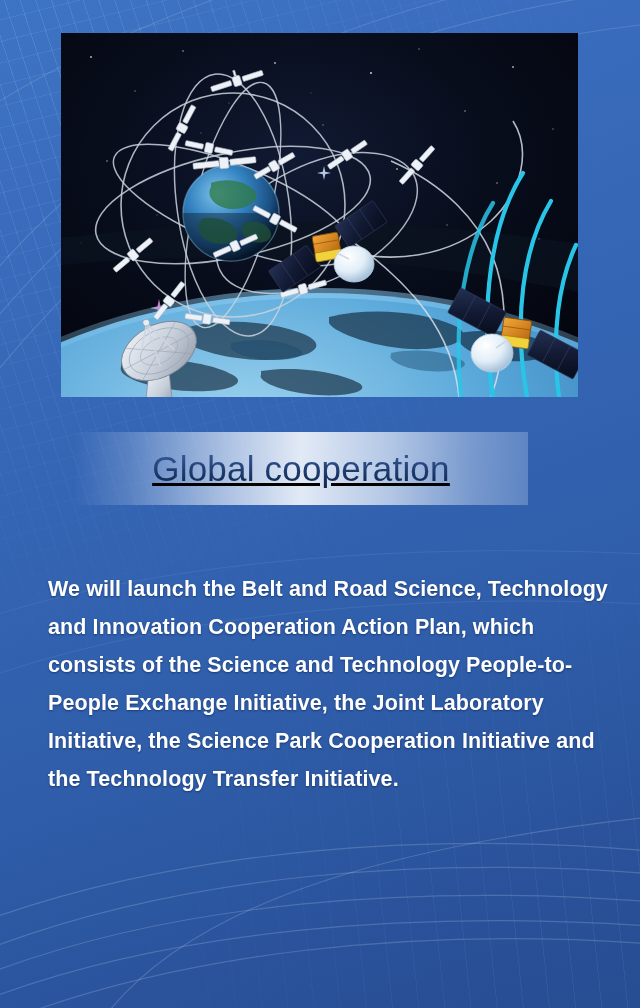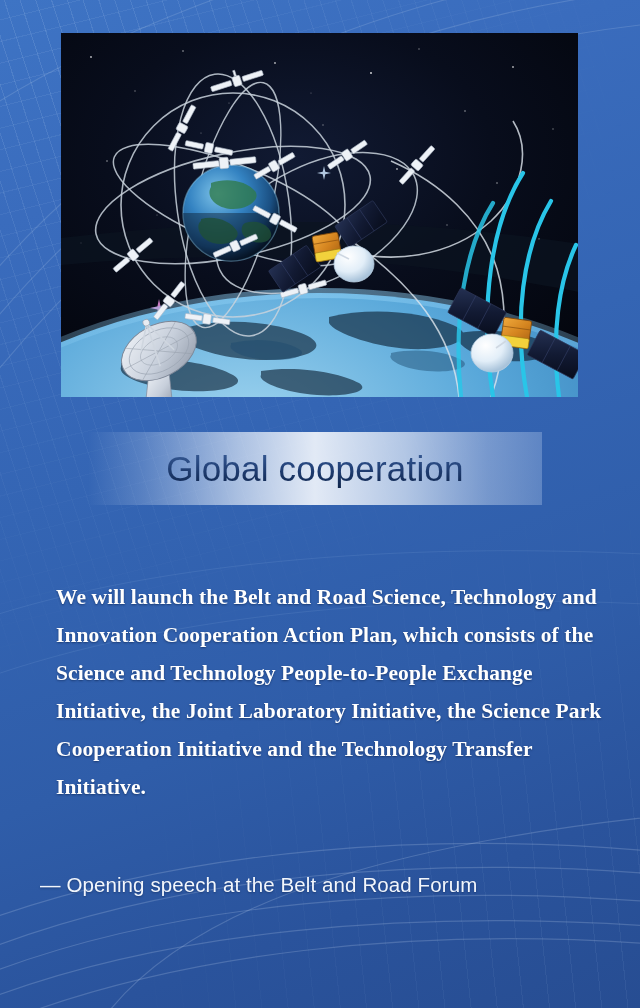--- a/index.html
+++ b/index.html
@@ -47,31 +47,31 @@
     left:61px; top:33px;
     width:517px; height:364px;
     overflow:hidden;
     background:#05070f;
   }
   .hero svg { display:block; width:100%; height:100%; }
 
   
   .title-band {
     position:absolute;
-    left:88px; top:432px;
+    left:74px; top:432px;
     width:454px; height:73px;
     background: linear-gradient(90deg,
         rgba(235,242,252,0) 0%,
         rgba(235,242,252,.20) 12%,
         rgba(243,248,254,.62) 33%,
         rgba(250,252,255,.88) 50%,
         rgba(238,245,253,.68) 70%,
         rgba(222,234,250,.40) 88%,
         rgba(210,226,248,.28) 100%);
-    display:flex; align-items:center; justify-content:center;
+    display:flex; align-items:center; justify-content:center;text-decoration:underline;
   }
   .title-text {
     font-size:35px;
     letter-spacing:.2px;
     font-weight:400;
     background: linear-gradient(180deg, #3c5f99 0%, #27477f 36%, #17305f 72%, #112murky 100%);
     background: linear-gradient(180deg, #3d619b 0%, #27477f 38%, #16305e 75%, #0f2449 100%);
     -webkit-background-clip:text;
             background-clip:text;
     color:transparent;
@@ -84,21 +84,21 @@
     position:absolute;
     left:40px; top:562px;
     width:578px;
     font-size:21.5px;
     font-weight:700;
     line-height:38px;
     color:#ffffff;
     text-shadow:0 1px 2px rgba(10,30,70,.55);
     letter-spacing:.1px;
   }
-  .body-copy p { margin:16px;font-family:Liberation Serif, serif; }
+  .body-copy p { margin:8px; }
 
   
   .attribution {
     position:absolute;
     left:40px; top:868px;
     width:578px;
     font-size:20.5px;
     font-weight:400;
     line-height:34px;
     color:#f2f6fc;
@@ -426,16 +426,15 @@
 
   <div class="title-band">
     <div class="title-text">Global cooperation</div>
   </div>
 
   <div class="body-copy">
     <p>We will launch the Belt and Road Science, Technology and Innovation Cooperation Action Plan, which consists of the Science and Technology People-to-People Exchange Initiative, the Joint Laboratory Initiative, the Science Park Cooperation Initiative and the Technology Transfer Initiative.</p>
   </div>
 
   <div class="attribution">
-    <p>— Opening speech at the Belt and Road Forum</p>
   </div>
 
 </div>
 
 </body></html>

